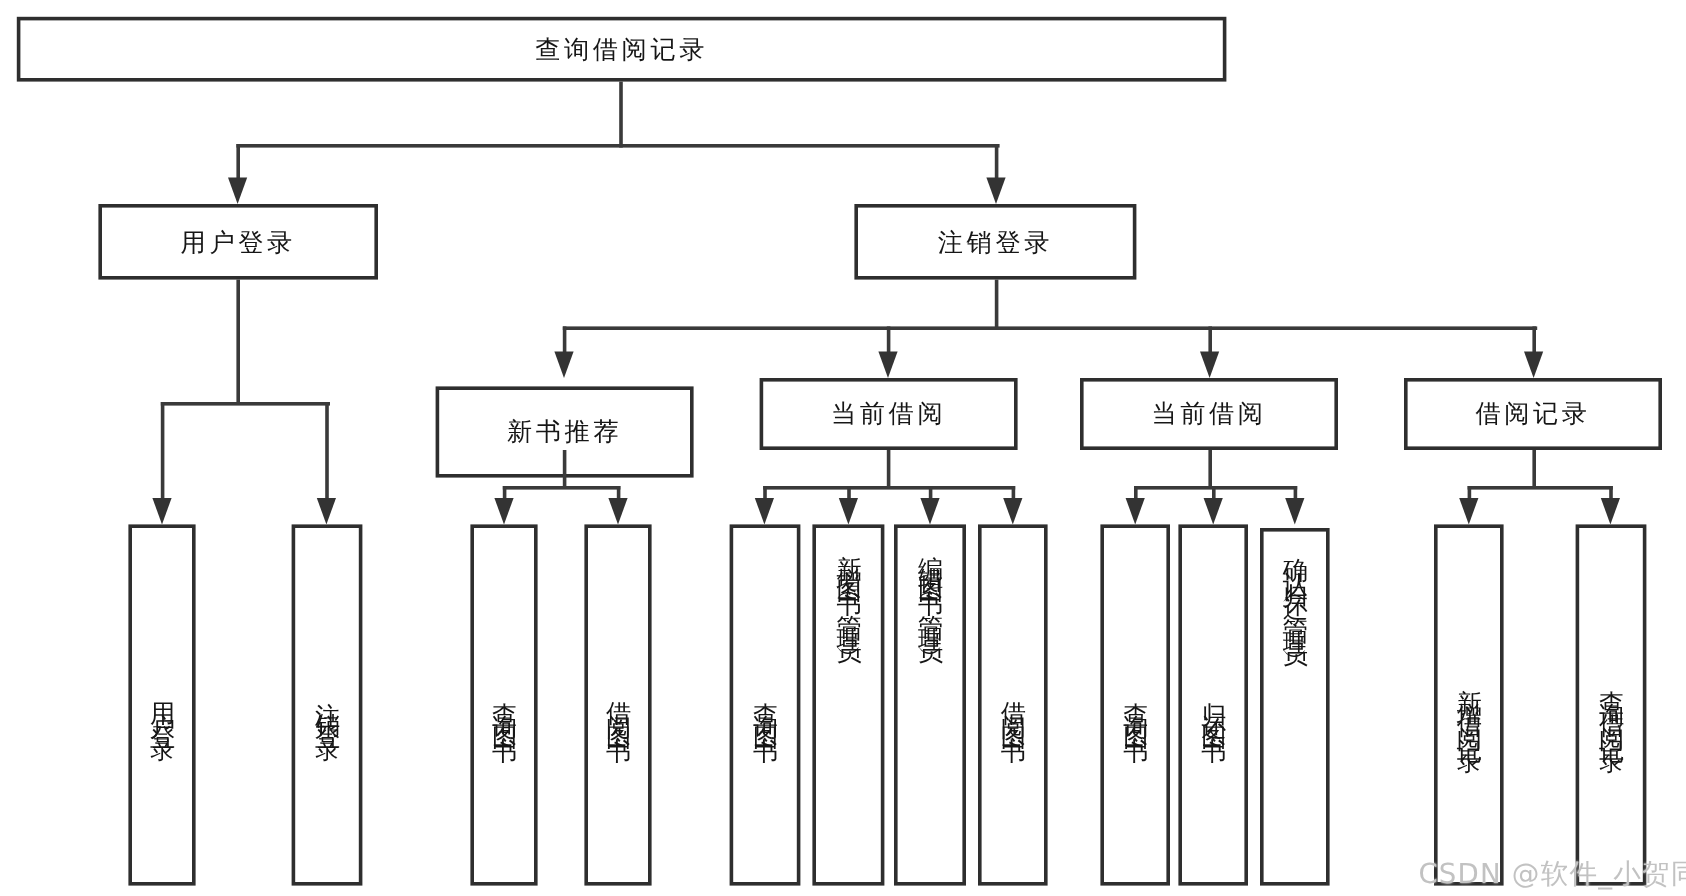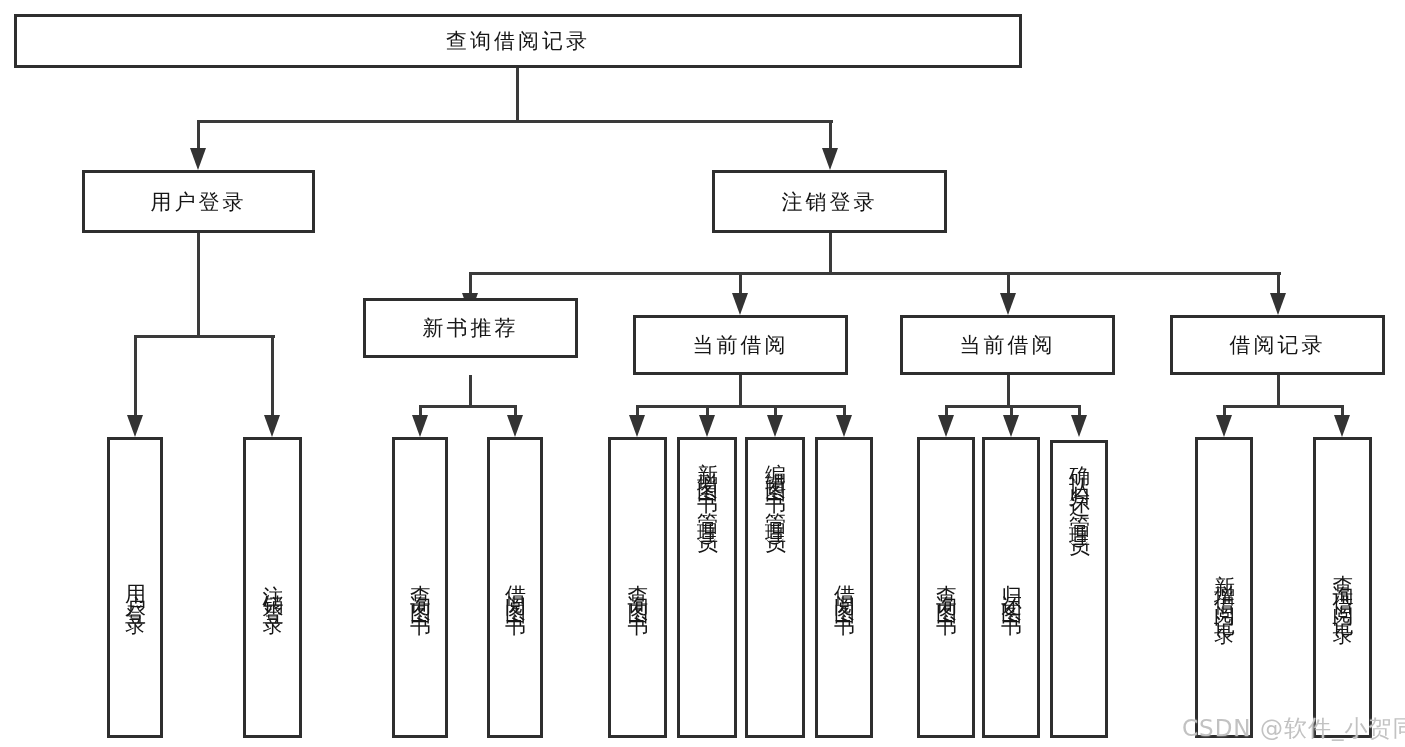--- a/index.html
+++ b/index.html
@@ -64,21 +64,21 @@
   <div class="hline" style="left:469px;top:272px;width:812px;"></div>
   <div class="vline" style="left:469px;top:272px;height:24px;"></div>
   <div class="arrow" style="left:462px;top:293px;"></div>
   <div class="vline" style="left:739px;top:272px;height:24px;"></div>
   <div class="arrow" style="left:732px;top:293px;"></div>
   <div class="vline" style="left:1007px;top:272px;height:24px;"></div>
   <div class="arrow" style="left:1000px;top:293px;"></div>
   <div class="vline" style="left:1277px;top:272px;height:24px;"></div>
   <div class="arrow" style="left:1270px;top:293px;"></div>
 
-  <div class="box" style="left:363px;top:298px;width:215px;height:60px;">
+  <div class="box" style="left:363px;top:322px;width:215px;height:76px;">
     <span class="hlabel">新书推荐</span>
   </div>
   <div class="box" style="left:633px;top:315px;width:215px;height:60px;">
     <span class="hlabel">当前借阅</span>
   </div>
   <div class="box" style="left:900px;top:315px;width:215px;height:60px;">
     <span class="hlabel">当前借阅</span>
   </div>
   <div class="box" style="left:1170px;top:315px;width:215px;height:60px;">
     <span class="hlabel">借阅记录</span>

